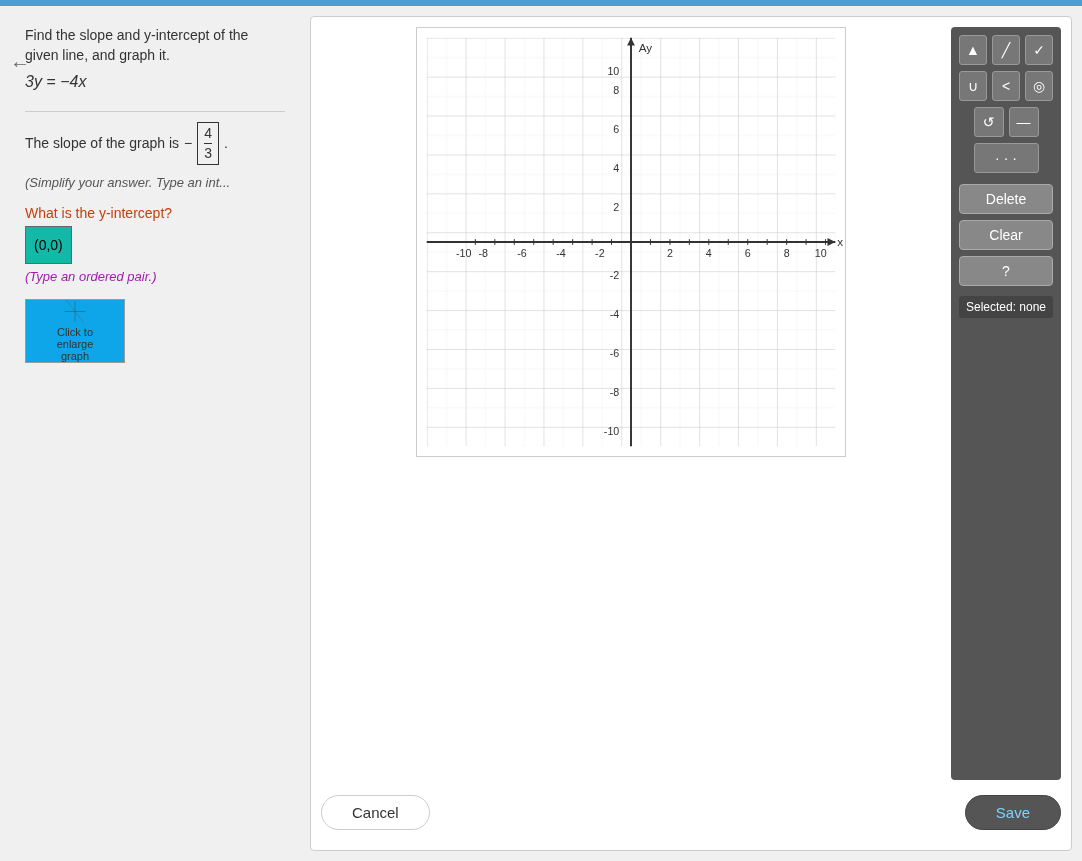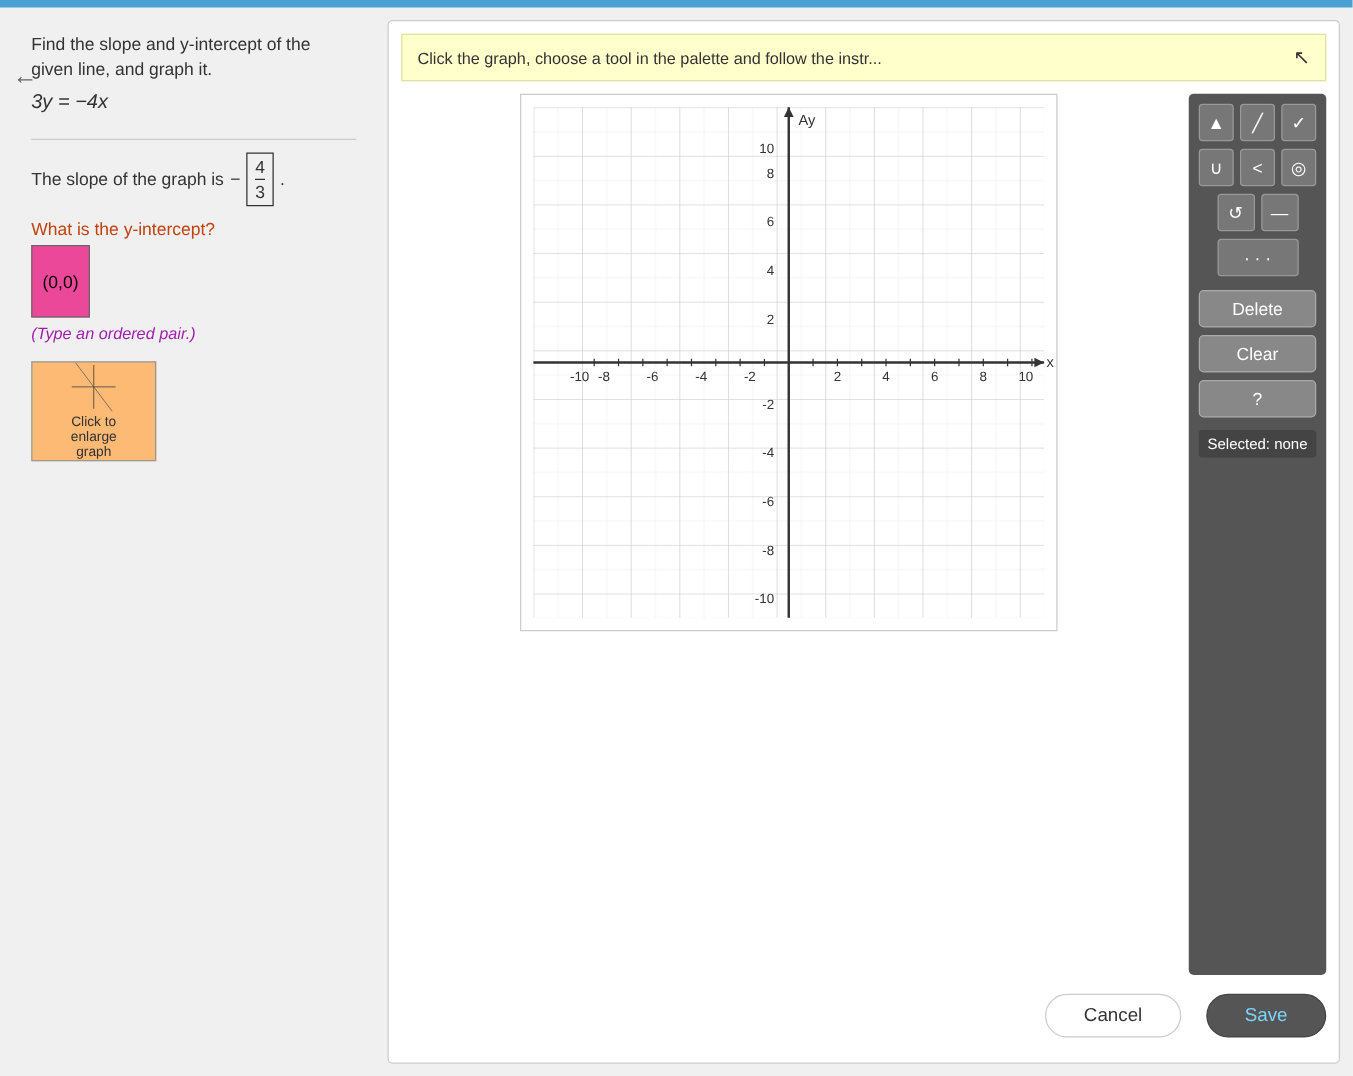--- a/index.html
+++ b/index.html
@@ -101,44 +101,44 @@
     }
 
     .y-intercept-label {
       font-size: 14px;
       color: #c2410c;
       margin: 10px 0 5px 0;
     }
 
     .answer-box {
       border: 1px solid #666;
-      background: #ec4899;
+      background: #14b8a6;
       display: inline-block;
-      padding: 20px 8px;
+      padding: 10px 8px;
       font-size: 14px;
       margin-bottom: 5px;
     }
 
     .ordered-pair-note {
       font-size: 13px;
       color: #a21caf;
       font-style: italic;
       margin-bottom: 15px;
     }
 
     .graph-instruction {
       font-size: 14px;
       color: #333;
       margin: 10px 0;
     }
 
     .enlarge-thumbnail {
       width: 100px;
-      height: 80px;
-      background: #fdba74;
+      height: 64px;
+      background: #0ea5e9;
       border: 1px solid #999;
       display: flex;
       flex-direction: column;
       align-items: center;
       cursor: pointer;
       margin-top: 10px;
       position: relative;
       overflow: hidden;
     }
 
@@ -259,21 +259,21 @@
       font-size: 12px;
       text-align: center;
       margin-top: 4px;
       background: #444;
       padding: 4px;
       border-radius: 3px;
     }
 
     .bottom-buttons {
       display: flex;
-      justify-content: flex-end;
+      justify-content: space-between;
       gap: 20px;
       margin-top: 15px;
       padding-bottom: 10px;
     }
 
     .cancel-btn {
       background: white;
       border: 1px solid #ccc;
       border-radius: 20px;
       padding: 8px 30px;
@@ -319,20 +319,21 @@
       <div class="slope-text">
         <span>The slope of the graph is</span>
         <span>−</span>
         <div class="fraction-box">
           <div class="fraction-num">4</div>
           <div class="fraction-den">3</div>
         </div>
         <span>.</span>
       </div>
 
+      <div class="simplify-note">(Simplify your answer. Type an int...</div>
 
       <div class="y-intercept-label">What is the y-intercept?</div>
       <div class="answer-box">(0,0)</div>
       <div class="ordered-pair-note">(Type an ordered pair.)</div>
 
 
       
       <div class="enlarge-thumbnail">
         <svg class="thumbnail-graph" viewBox="-50 -50 100 100">
 
@@ -344,25 +345,20 @@
         <div class="enlarge-text">
           <span>Click to</span><br>
           <span>enlarge</span><br>
           <span>graph</span>
         </div>
       </div>
     </div>
 
     <div class="right-panel">
 
-      <div class="instruction-bar">
-        <span>Click the graph, choose a tool in the palette and follow the instr...</span>
-
-        <span style="font-size:16px;">↖</span>
-      </div>
 
       <div class="graph-and-tools">
 
         <div class="graph-container">
           <svg width="430" height="430" viewBox="-10 -10 440 440" style="border: 1px solid #ccc; background: white; cursor: crosshair;">
 
             <defs>
               <pattern id="smallGrid" width="20" height="20" patternUnits="userSpaceOnUse">
                 <path d="M 20 0 L 0 0 0 20" fill="none" stroke="#ddd" stroke-width="0.5"></path>
               </pattern>

